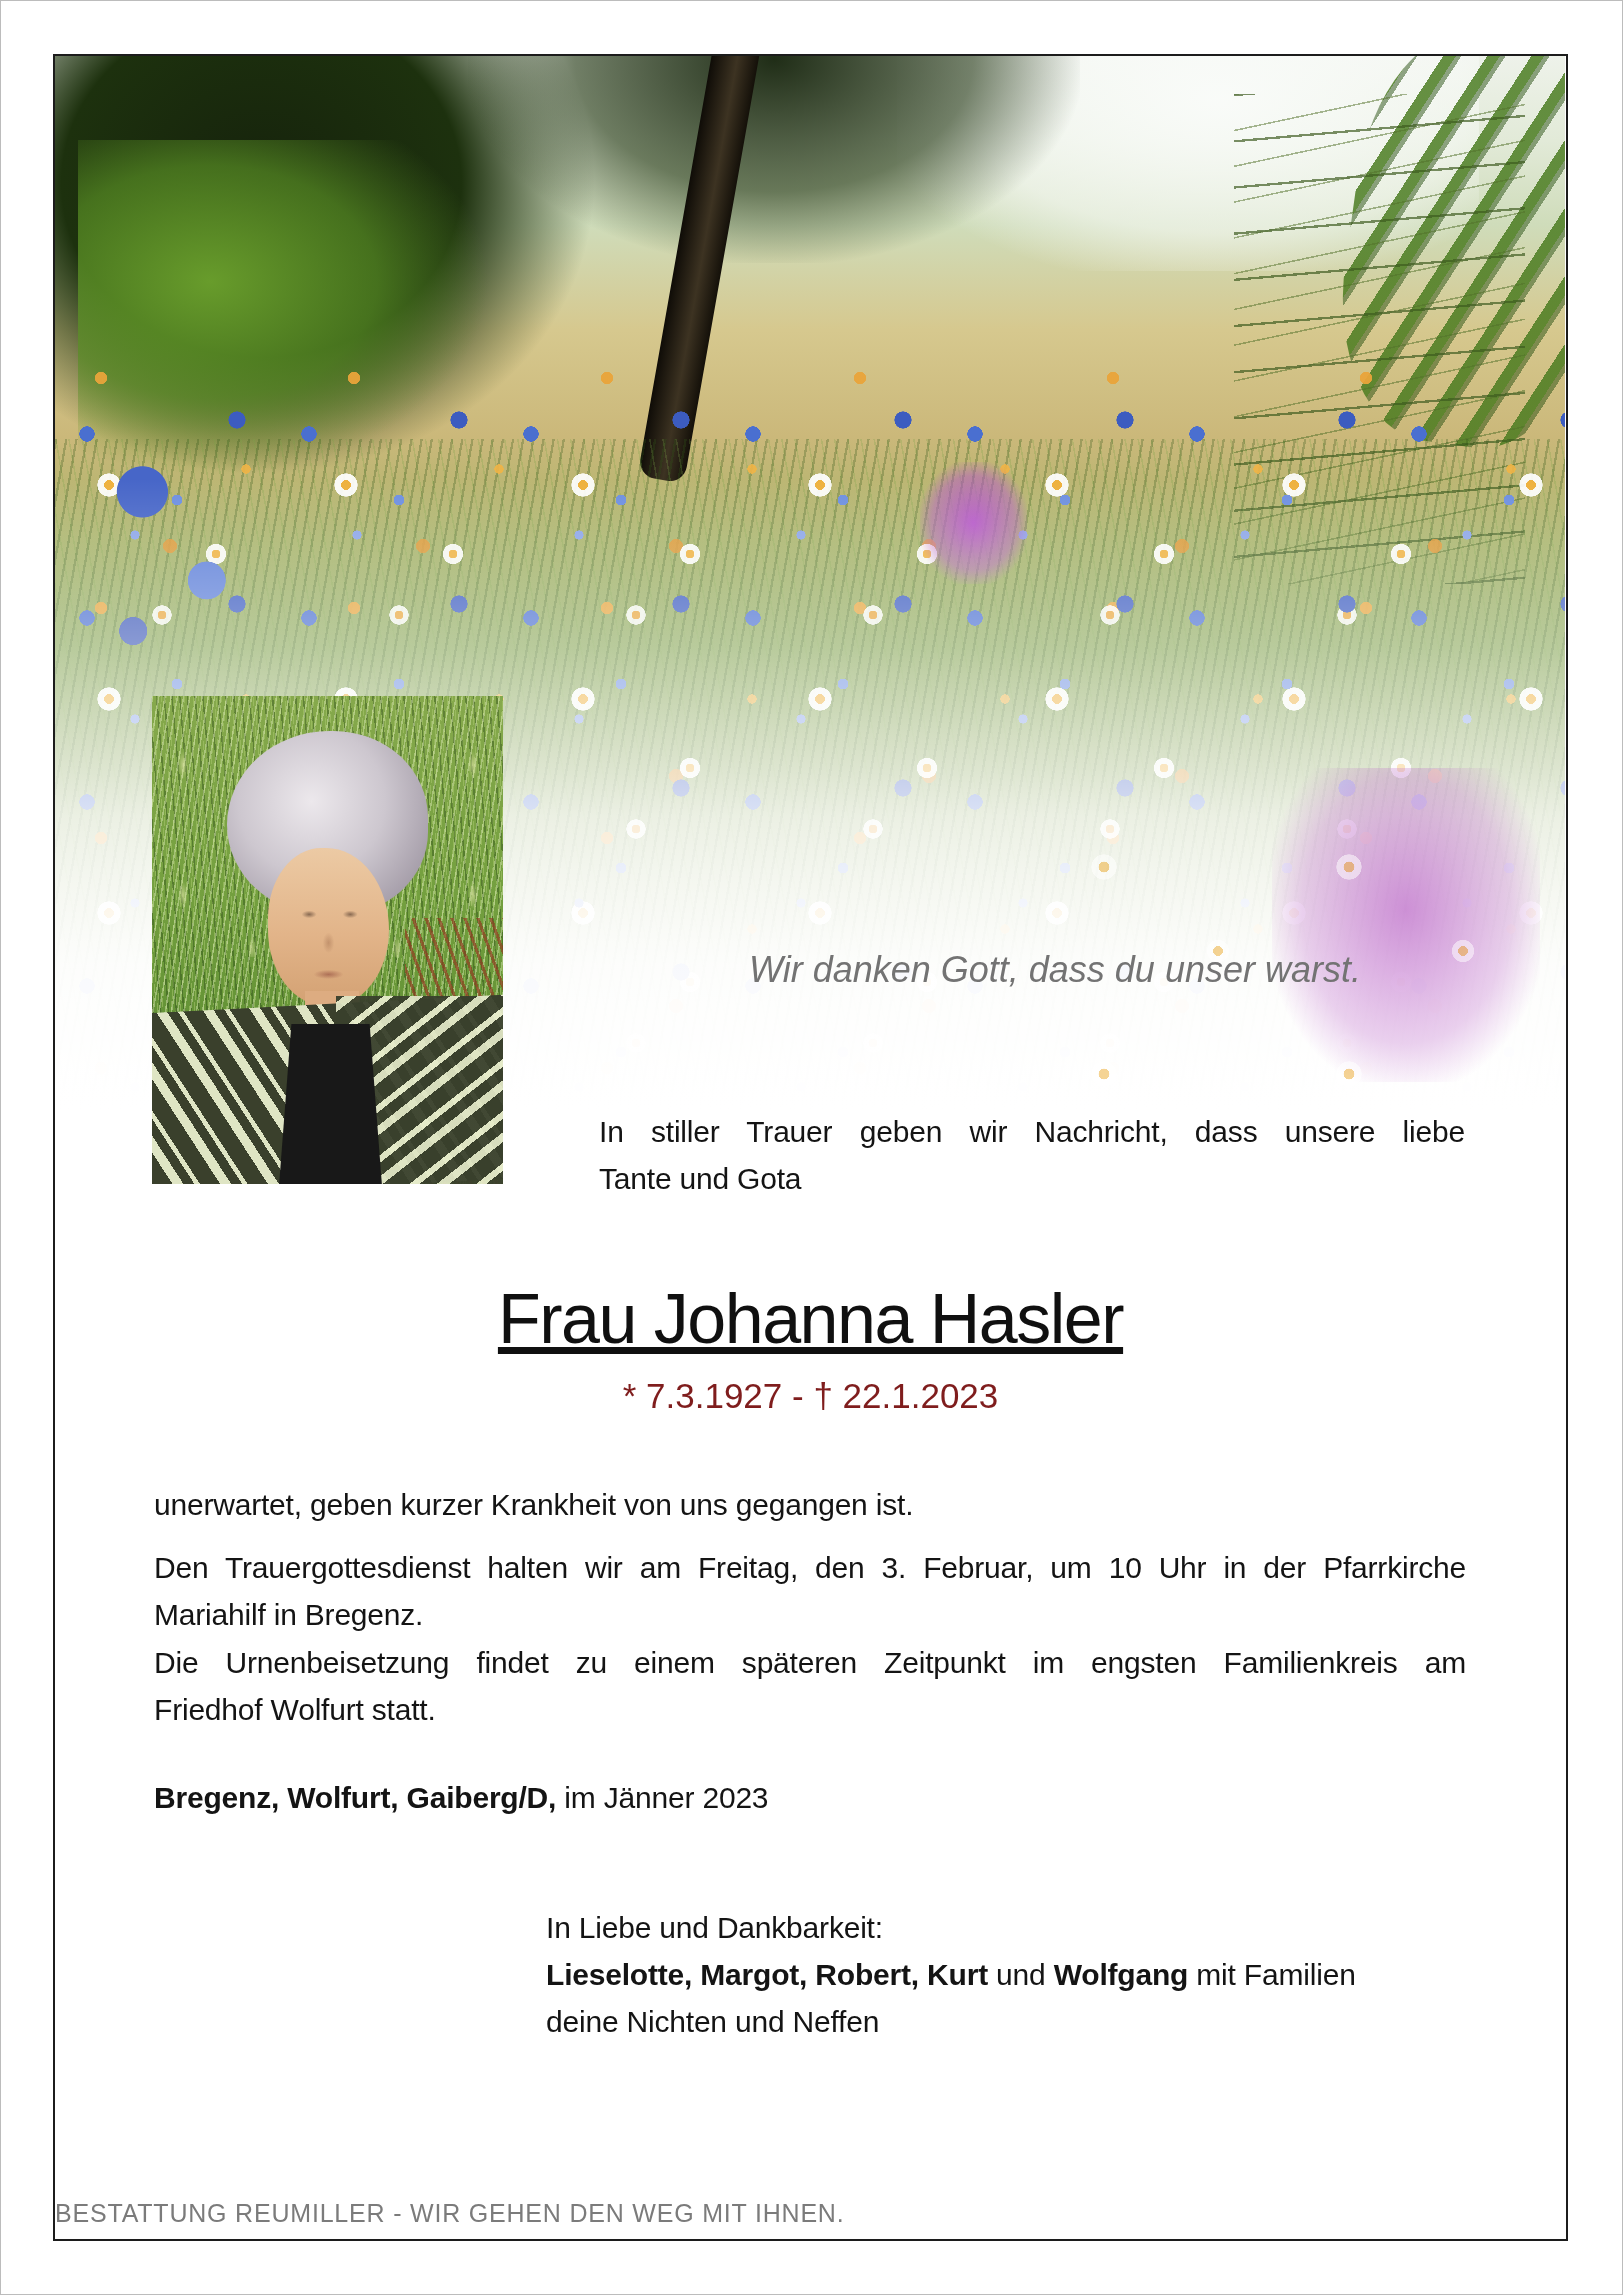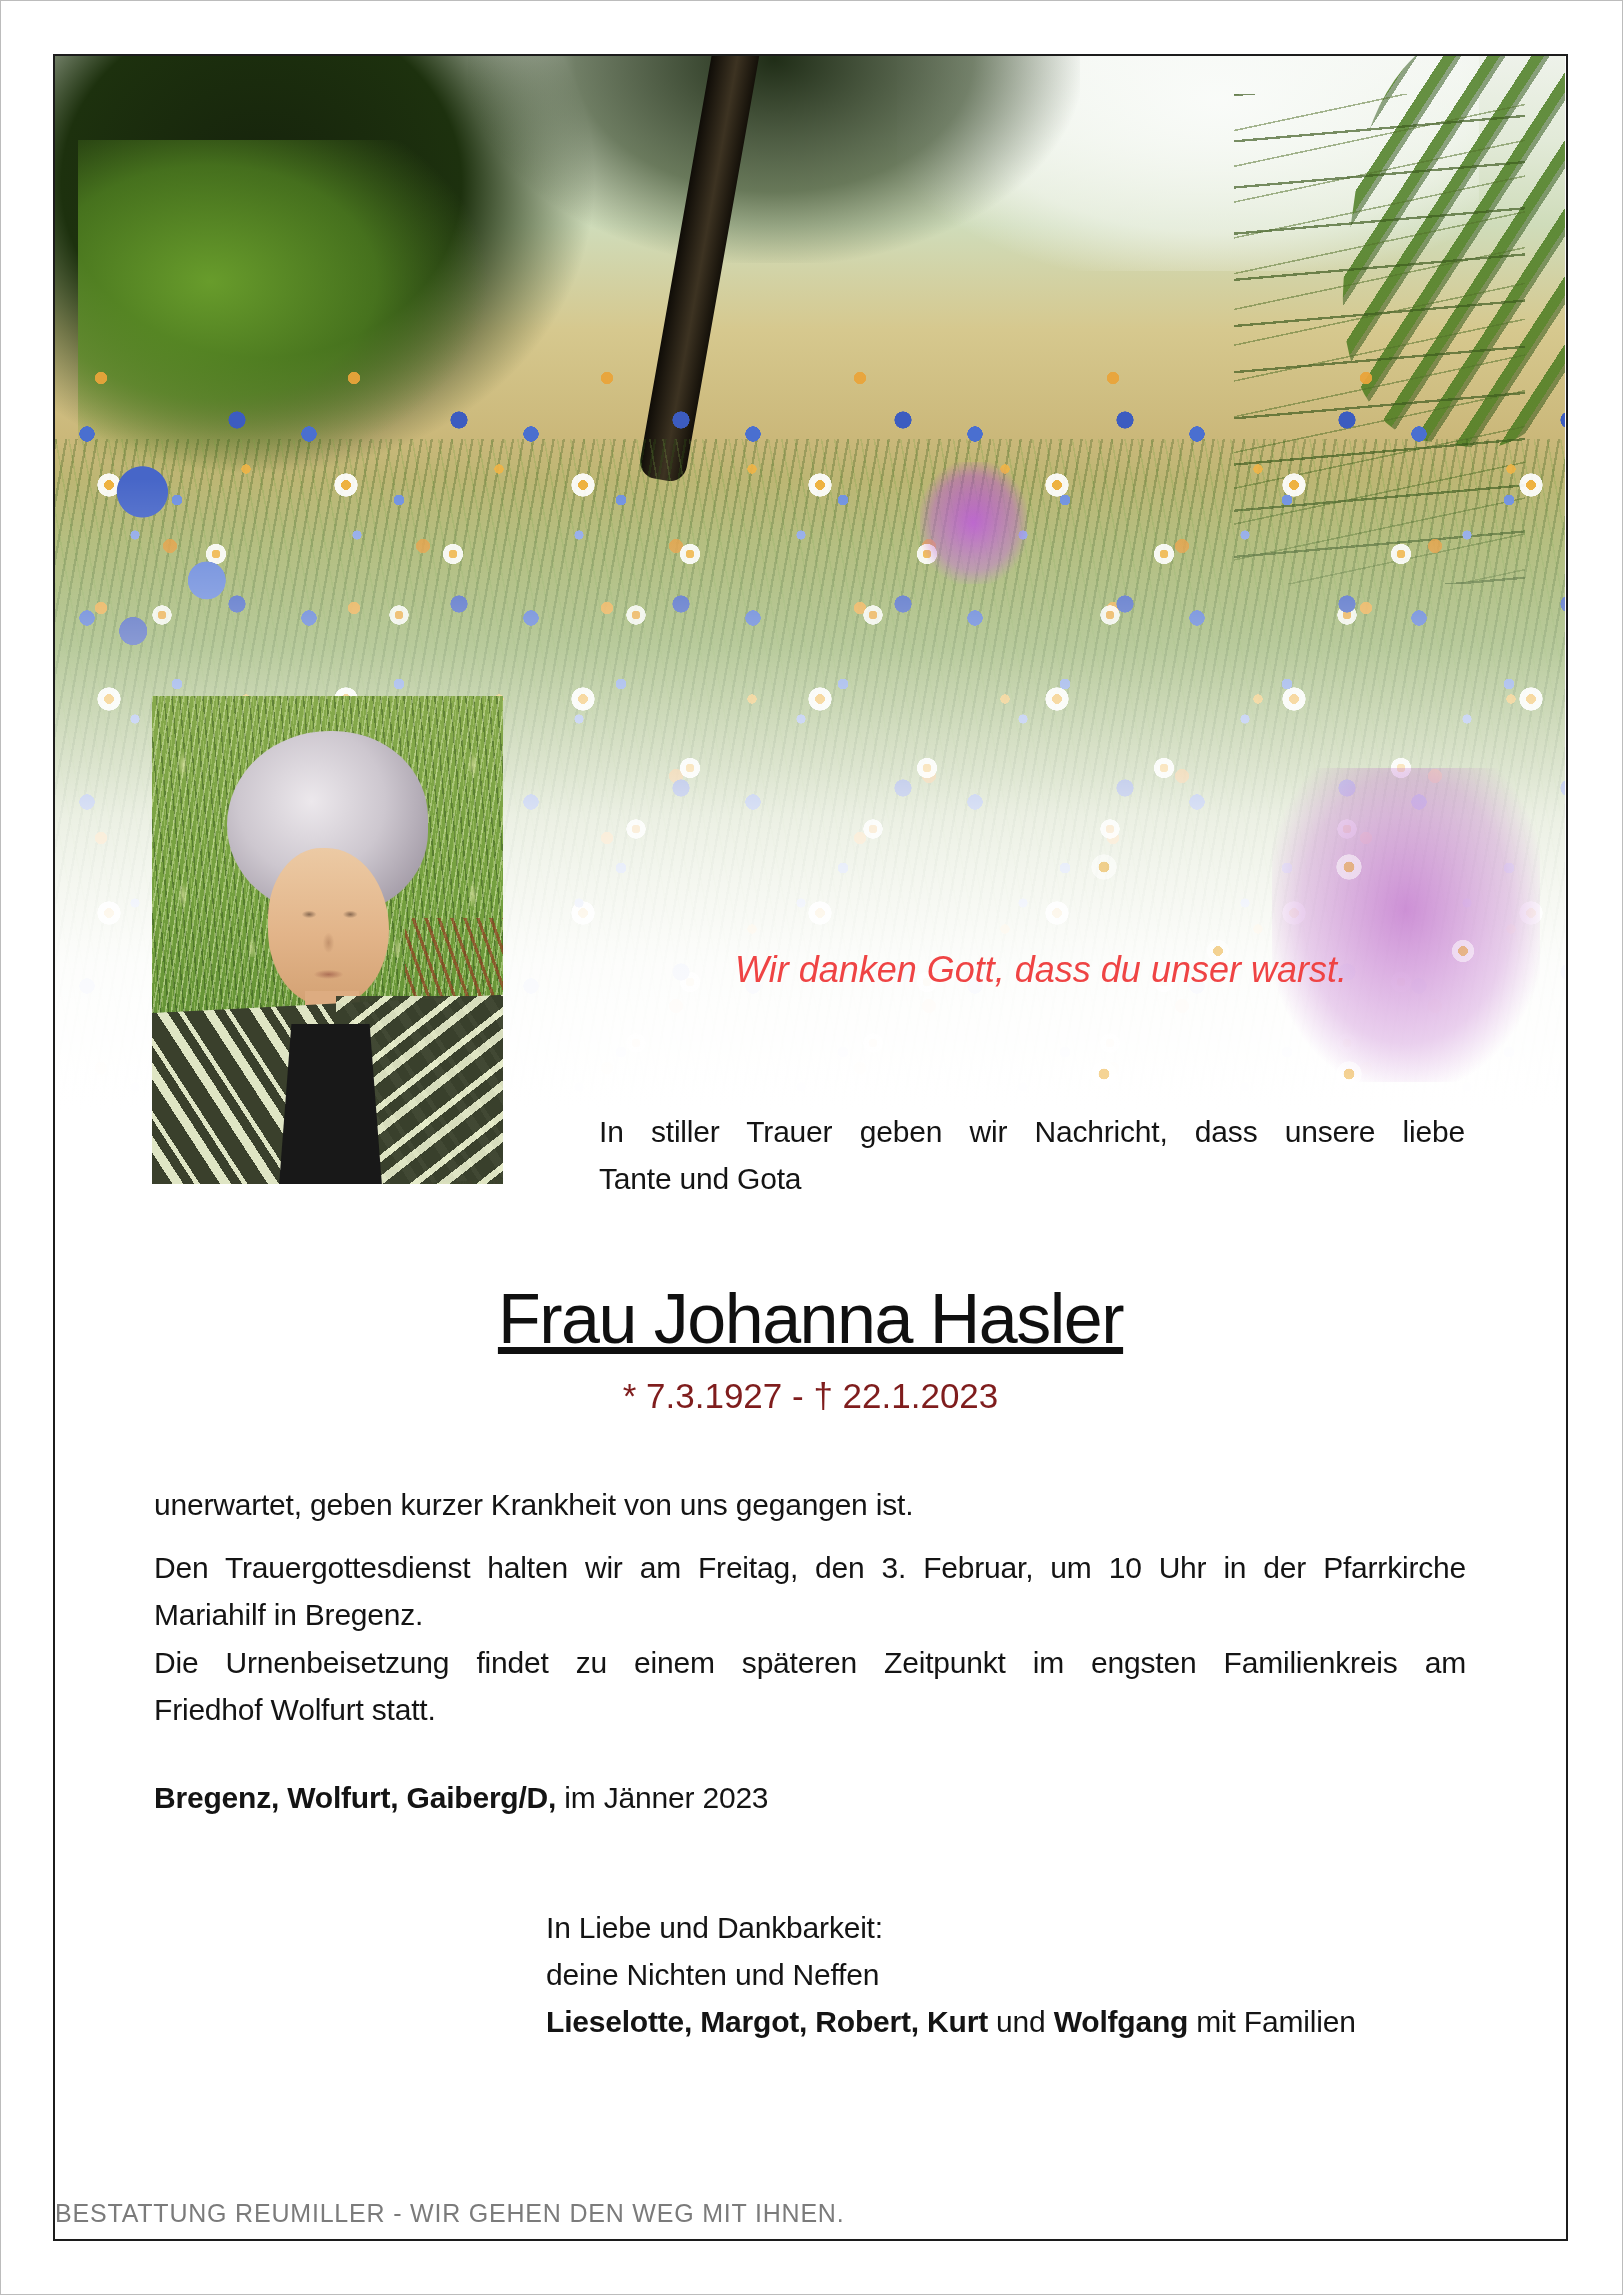--- a/index.html
+++ b/index.html
@@ -100,22 +100,22 @@
   .p-jacket{left:-23px;top:308px;width:398px;height:184px;transform:rotate(-3deg);
     background:repeating-linear-gradient(60deg,#dfe5c4 0 9.2px,#3a402c 9.2px 18.4px,#dfe5c4 18.4px 23px,#3a402c 23px 40px);}
   .p-jacket2{left:184px;top:300px;width:176px;height:191px;opacity:.95;
     background:repeating-linear-gradient(-38deg,#dfe5c4 0 7.7px,#39402c 7.7px 18.4px,#e6ecca 18.4px 24.5px,#39402c 24.5px 41px);}
   .p-shirt{left:127px;top:328px;width:103px;height:162px;background:#181818;
     clip-path:polygon(12% 0, 88% 0, 100% 100%, 0 100%);}
 
   
   .frame .txt{position:absolute; font-size:30px; line-height:47px; letter-spacing:-0.2px; color:#141414;}
   .just{text-align:justify; text-align-last:justify;}
-  .quote{position:absolute; left:680px; top:892px; width:750px; font-size:36px; line-height:44px;
-         font-style:italic; white-space:nowrap; color:#ef4444;}
+  .quote{position:absolute; left:694px; top:892px; width:750px; font-size:36px; line-height:44px;
+         font-style:italic; white-space:nowrap; color:#737373;}
   .intro{left:544px; top:1052px; width:866px;}
   .name-line{position:absolute; left:0; top:1223px; width:100%; text-align:center;
          font-size:70px; line-height:80px; letter-spacing:-1.5px; color:#101010;text-decoration:underline;}
   .dates-line{position:absolute; left:0; top:1318px; width:100%; text-align:center;
          font-size:35px; line-height:43px; color:#7f1d1d;}
   .p1{left:99px; top:1425px; width:1312px;}
   .p2{left:99px; top:1488px; width:1312px;}
   .p3{left:99px; top:1583px; width:1312px;}
   .dateline{left:99px; top:1718px; width:1312px; font-size:32px;}
   .dateline .b{font-weight:bold;}
@@ -183,23 +183,23 @@
       <div class="just">Die Urnenbeisetzung findet zu einem späteren Zeitpunkt im engsten Familienkreis am</div>
       <div>Friedhof Wolfurt statt.</div>
     </div>
 
     <div class="txt dateline">
       <span class="b">Bregenz, Wolfurt, Gaiberg/D,</span><span> im Jänner 2023</span>
     </div>
 
     <div class="txt farewell">
       <div>In Liebe und Dankbarkeit:</div>
-      <div>deine Nichten und Neffen</div>
       <div>
         <span class="b">Lieselotte, Margot, Robert, Kurt</span><span> und </span><span class="b">Wolfgang</span><span> mit Familien</span>
       </div>
+      <div>deine Nichten und Neffen</div>
     </div>
 
 
     <div class="footer-line">BESTATTUNG REUMILLER - WIR GEHEN DEN WEG MIT IHNEN.</div>
   </div>
 </div>
 
 
 </body></html>

